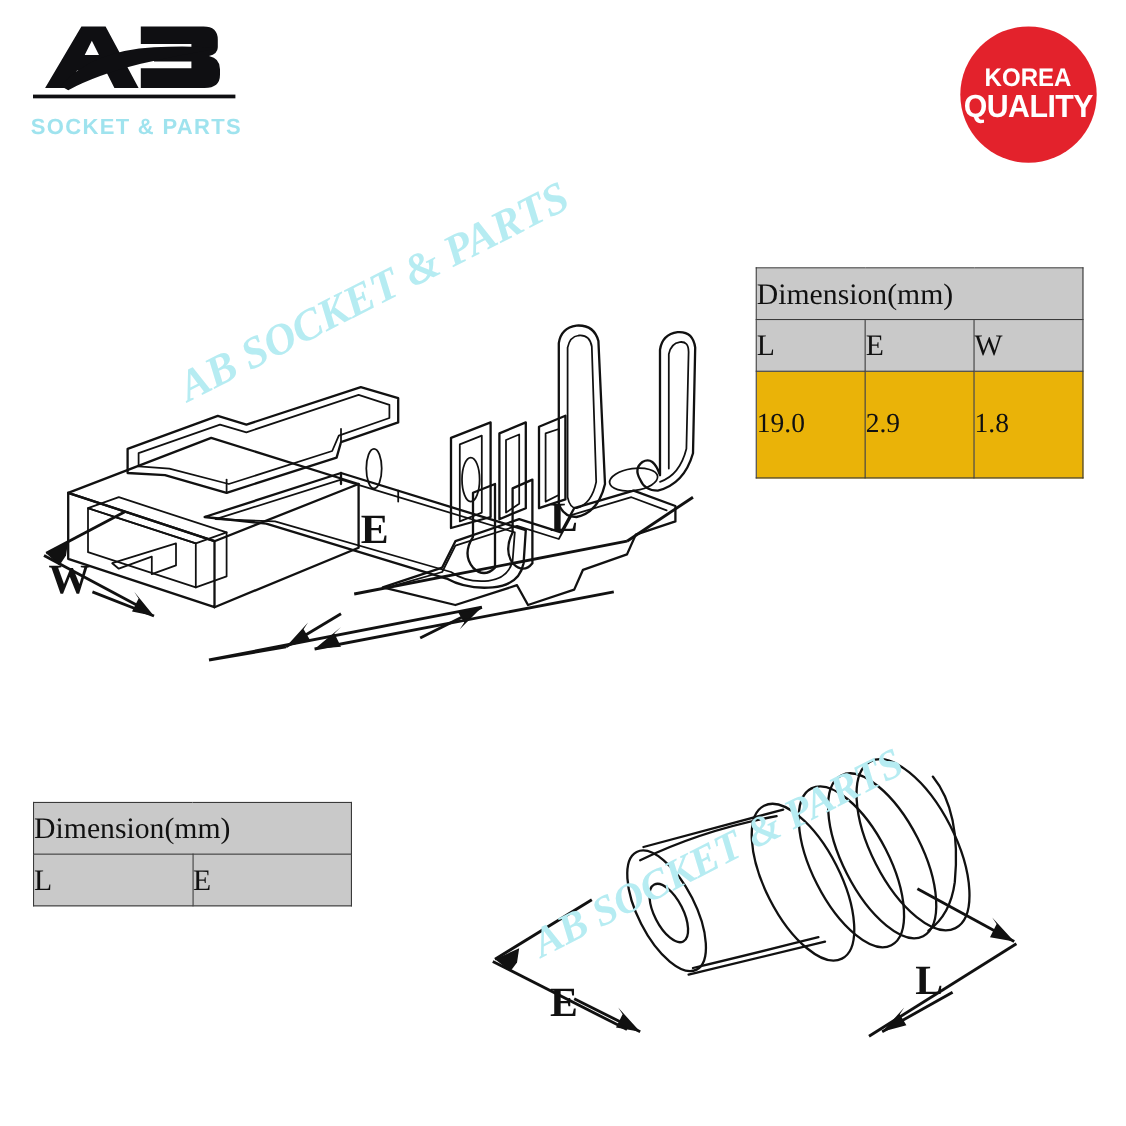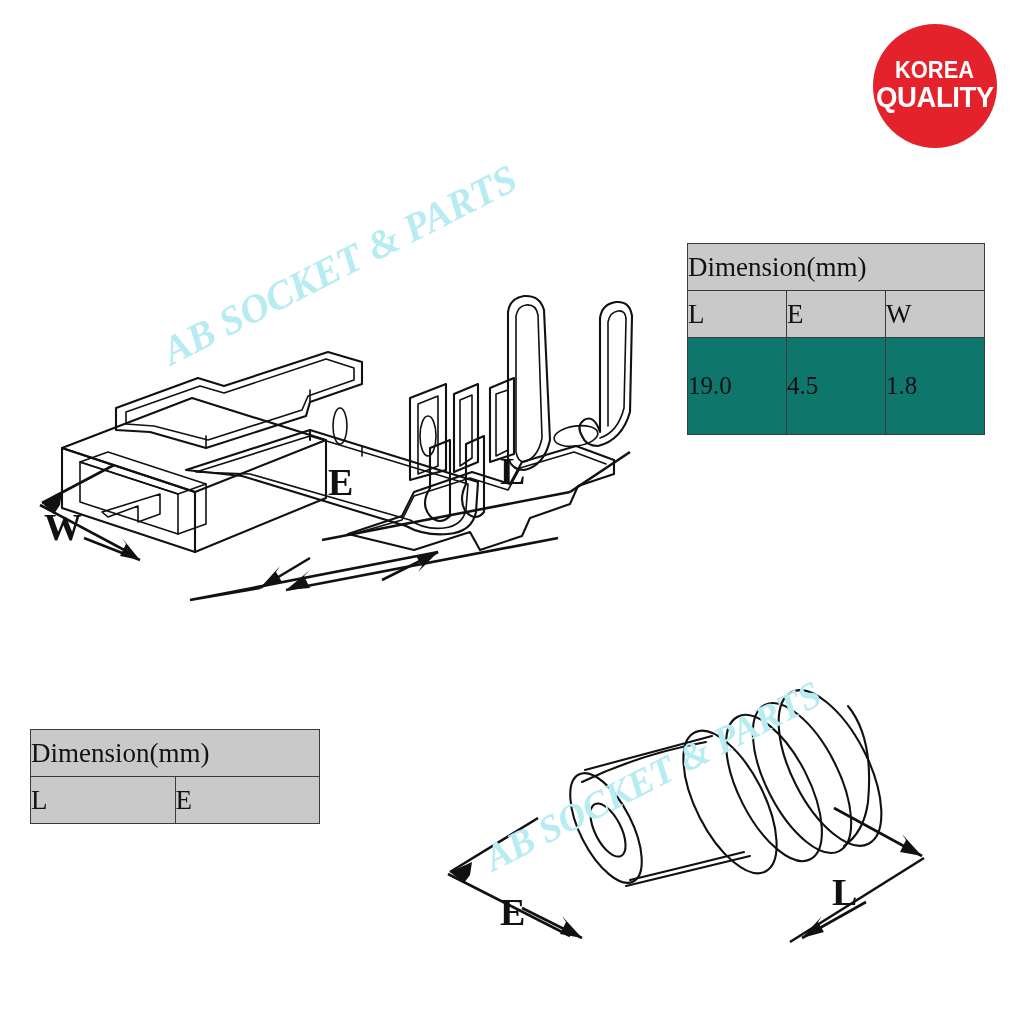--- a/index.html
+++ b/index.html
@@ -157,21 +157,21 @@
     background: #c9c9c9;
     font-size: 27px;
     height: 46px;
   }
   .dim-table .th-col {
     background: #c9c9c9;
     font-size: 27px;
     height: 46px;
   }
   .dim-table .td-val {
-    background: #0f766e;
+    background: #eab308;
     font-size: 25px;
     height: 96px;
     vertical-align: middle;
   }
   #table-terminal {
     left: 687px;
     top: 243px;
     width: 298px;
   }
   #table-terminal .col-a { width: 104px; }
@@ -209,20 +209,34 @@
     font-size: 38px;
     transform: rotate(-27deg);
     transform-origin: left center;
   }
 </style>
 </head>
 <body>
 
 <div id="page">
 
+  <div id="brand-logo">
+    <svg class="logo-mark" viewBox="0 0 200 72">
+
+      <path d="M52 6 L74 6 L104 62 L82 62 L74 46 L48 46 L41 62 L19 62 Z M55 32 L68 32 L61.5 19 Z" fill="#0f0f12"></path>
+
+      <path d="M106 6 L152 6 L163 6 Q176 6 176 18 L176 25 Q176 31 168 33 Q178 35 178 45 L178 50
+               Q178 62 164 62 L106 62 L106 44 L152 44 L152 38 L118 38 L118 28 L152 28 L152 22 L106 22 Z" fill="#0f0f12"></path>
+
+      <path d="M33 60 Q62 28 118 25 Q152 23 176 26 Q140 32 106 40 Q66 50 40 64 Z" fill="#0f0f12"></path>
+
+      <rect x="8" y="68" width="184" height="3.4" fill="#0f0f12"></rect>
+    </svg>
+    <div class="logo-tagline">SOCKET &amp; PARTS</div>
+  </div>
 
   <div id="korea-quality-badge">
     <div class="kq-line1">KOREA</div>
     <div class="kq-line2">QUALITY</div>
   </div>
 
   <svg id="terminal-drawing" class="drawing-svg" viewBox="0 0 680 480">
 
     <g>
 
@@ -376,21 +390,21 @@
         <tr>
       <td class="th-title" colspan="3">Dimension(mm)</td>
     </tr>
     <tr>
       <td class="th-col col-a">L</td>
       <td class="th-col col-b">E</td>
       <td class="th-col col-c">W</td>
     </tr>
     <tr>
       <td class="td-val">19.0</td>
-      <td class="td-val">4.5</td>
+      <td class="td-val">2.9</td>
       <td class="td-val">1.8</td>
     </tr>
   </tbody>
     </table>
 
   <table class="dim-table" id="table-seal">
     <tbody>
         <tr>
       <td class="th-title" colspan="2">Dimension(mm)</td>
     </tr>

